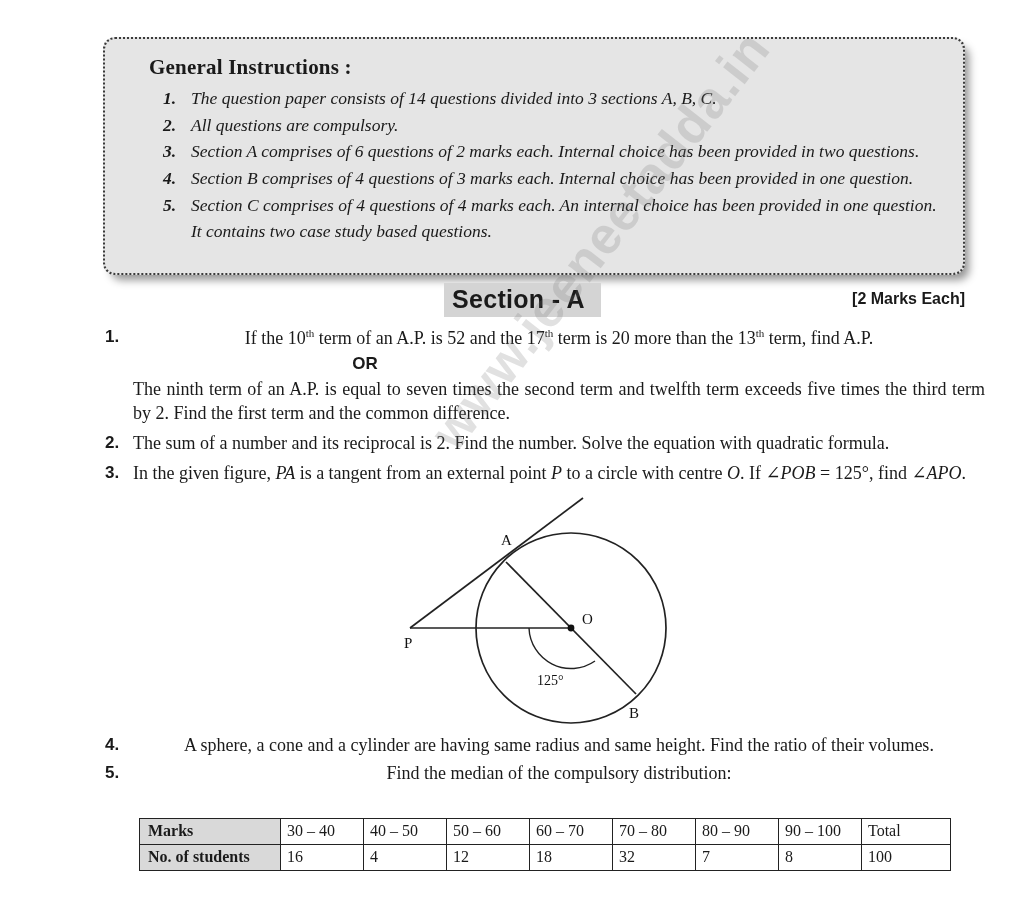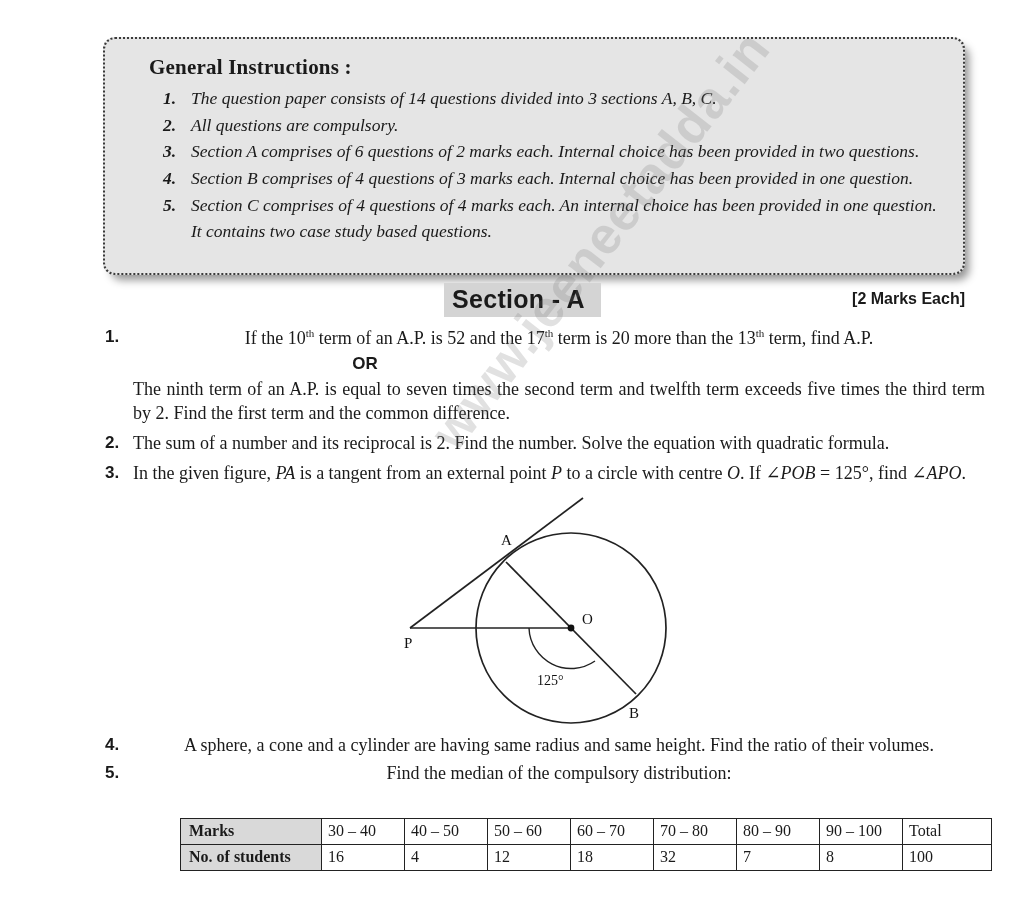--- a/index.html
+++ b/index.html
@@ -176,21 +176,20 @@
   #dist-table-wrap {
     position: absolute;
     left: 139px;
     top: 818px;
     z-index: 3;
   }
   table#dist-table {
     border-collapse: collapse;
     font-size: 16px;
     background: #fff;
-    margin-left: 41px;
   }
   table#dist-table td {
     border: 1px solid #222;
     padding: 3px 6px 4px 6px;
     text-align: left;
     height: 21px;
     box-sizing: border-box;
   }
   table#dist-table td.rowlabel {
     background: #d9d9d9;

